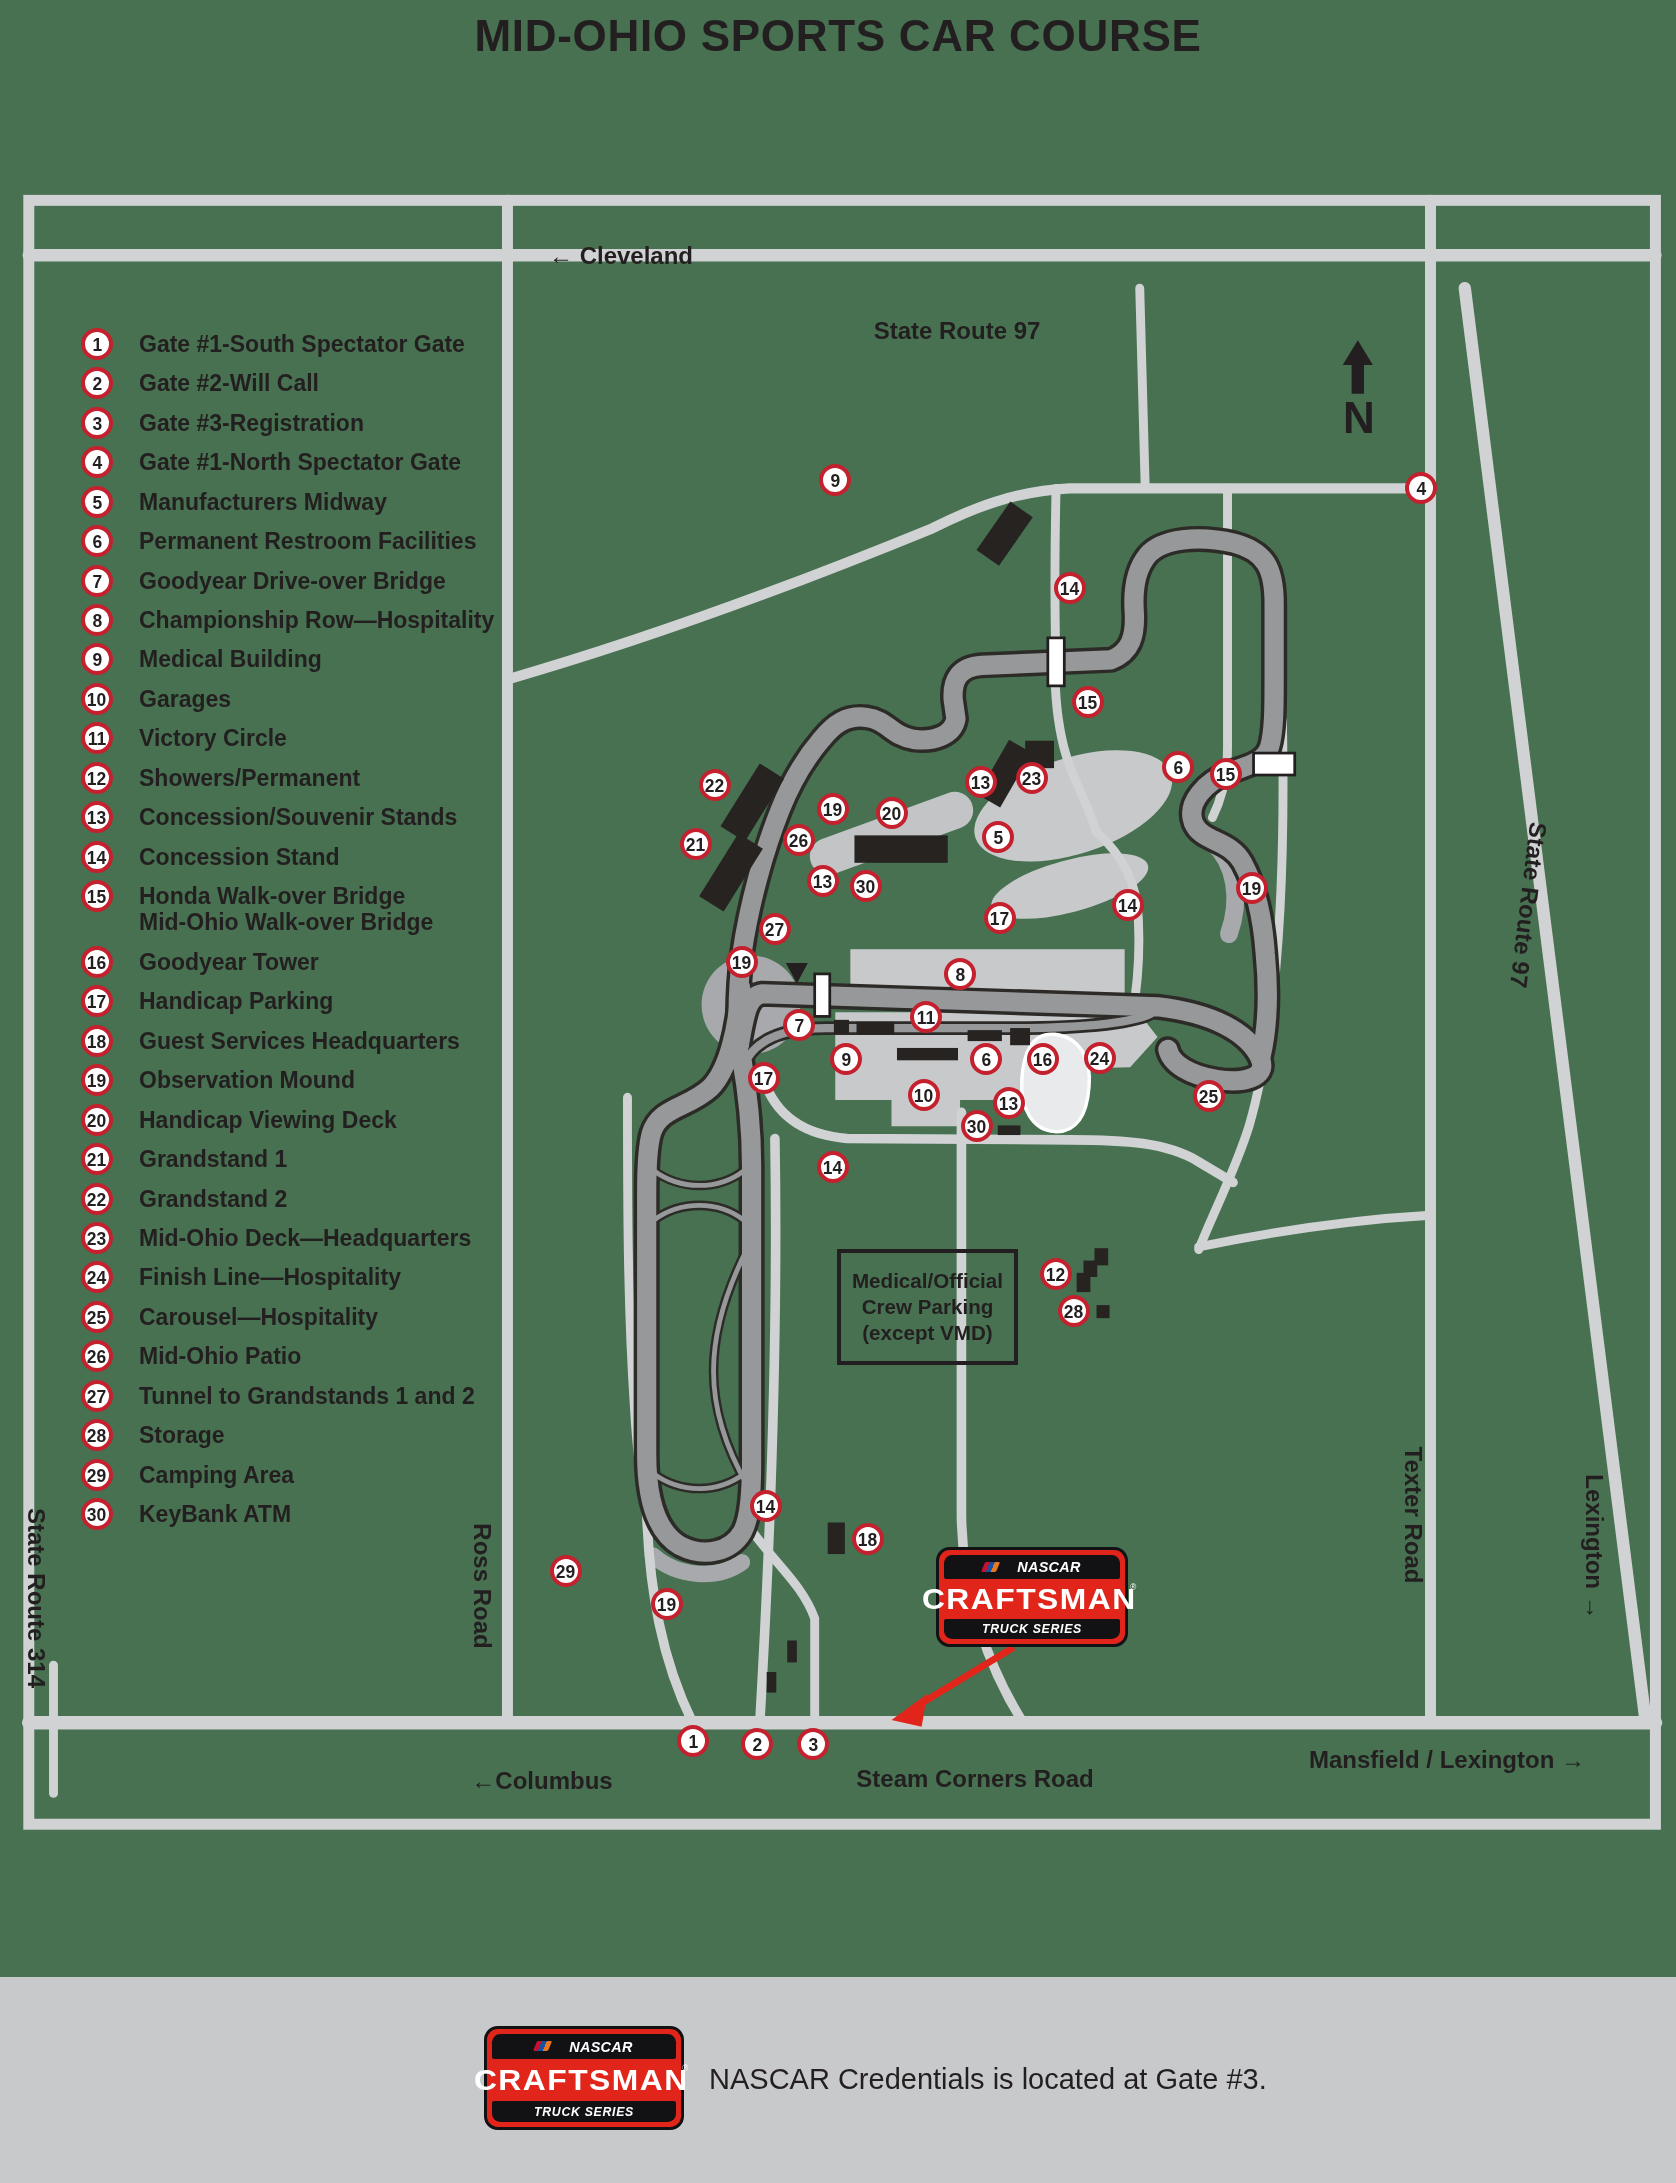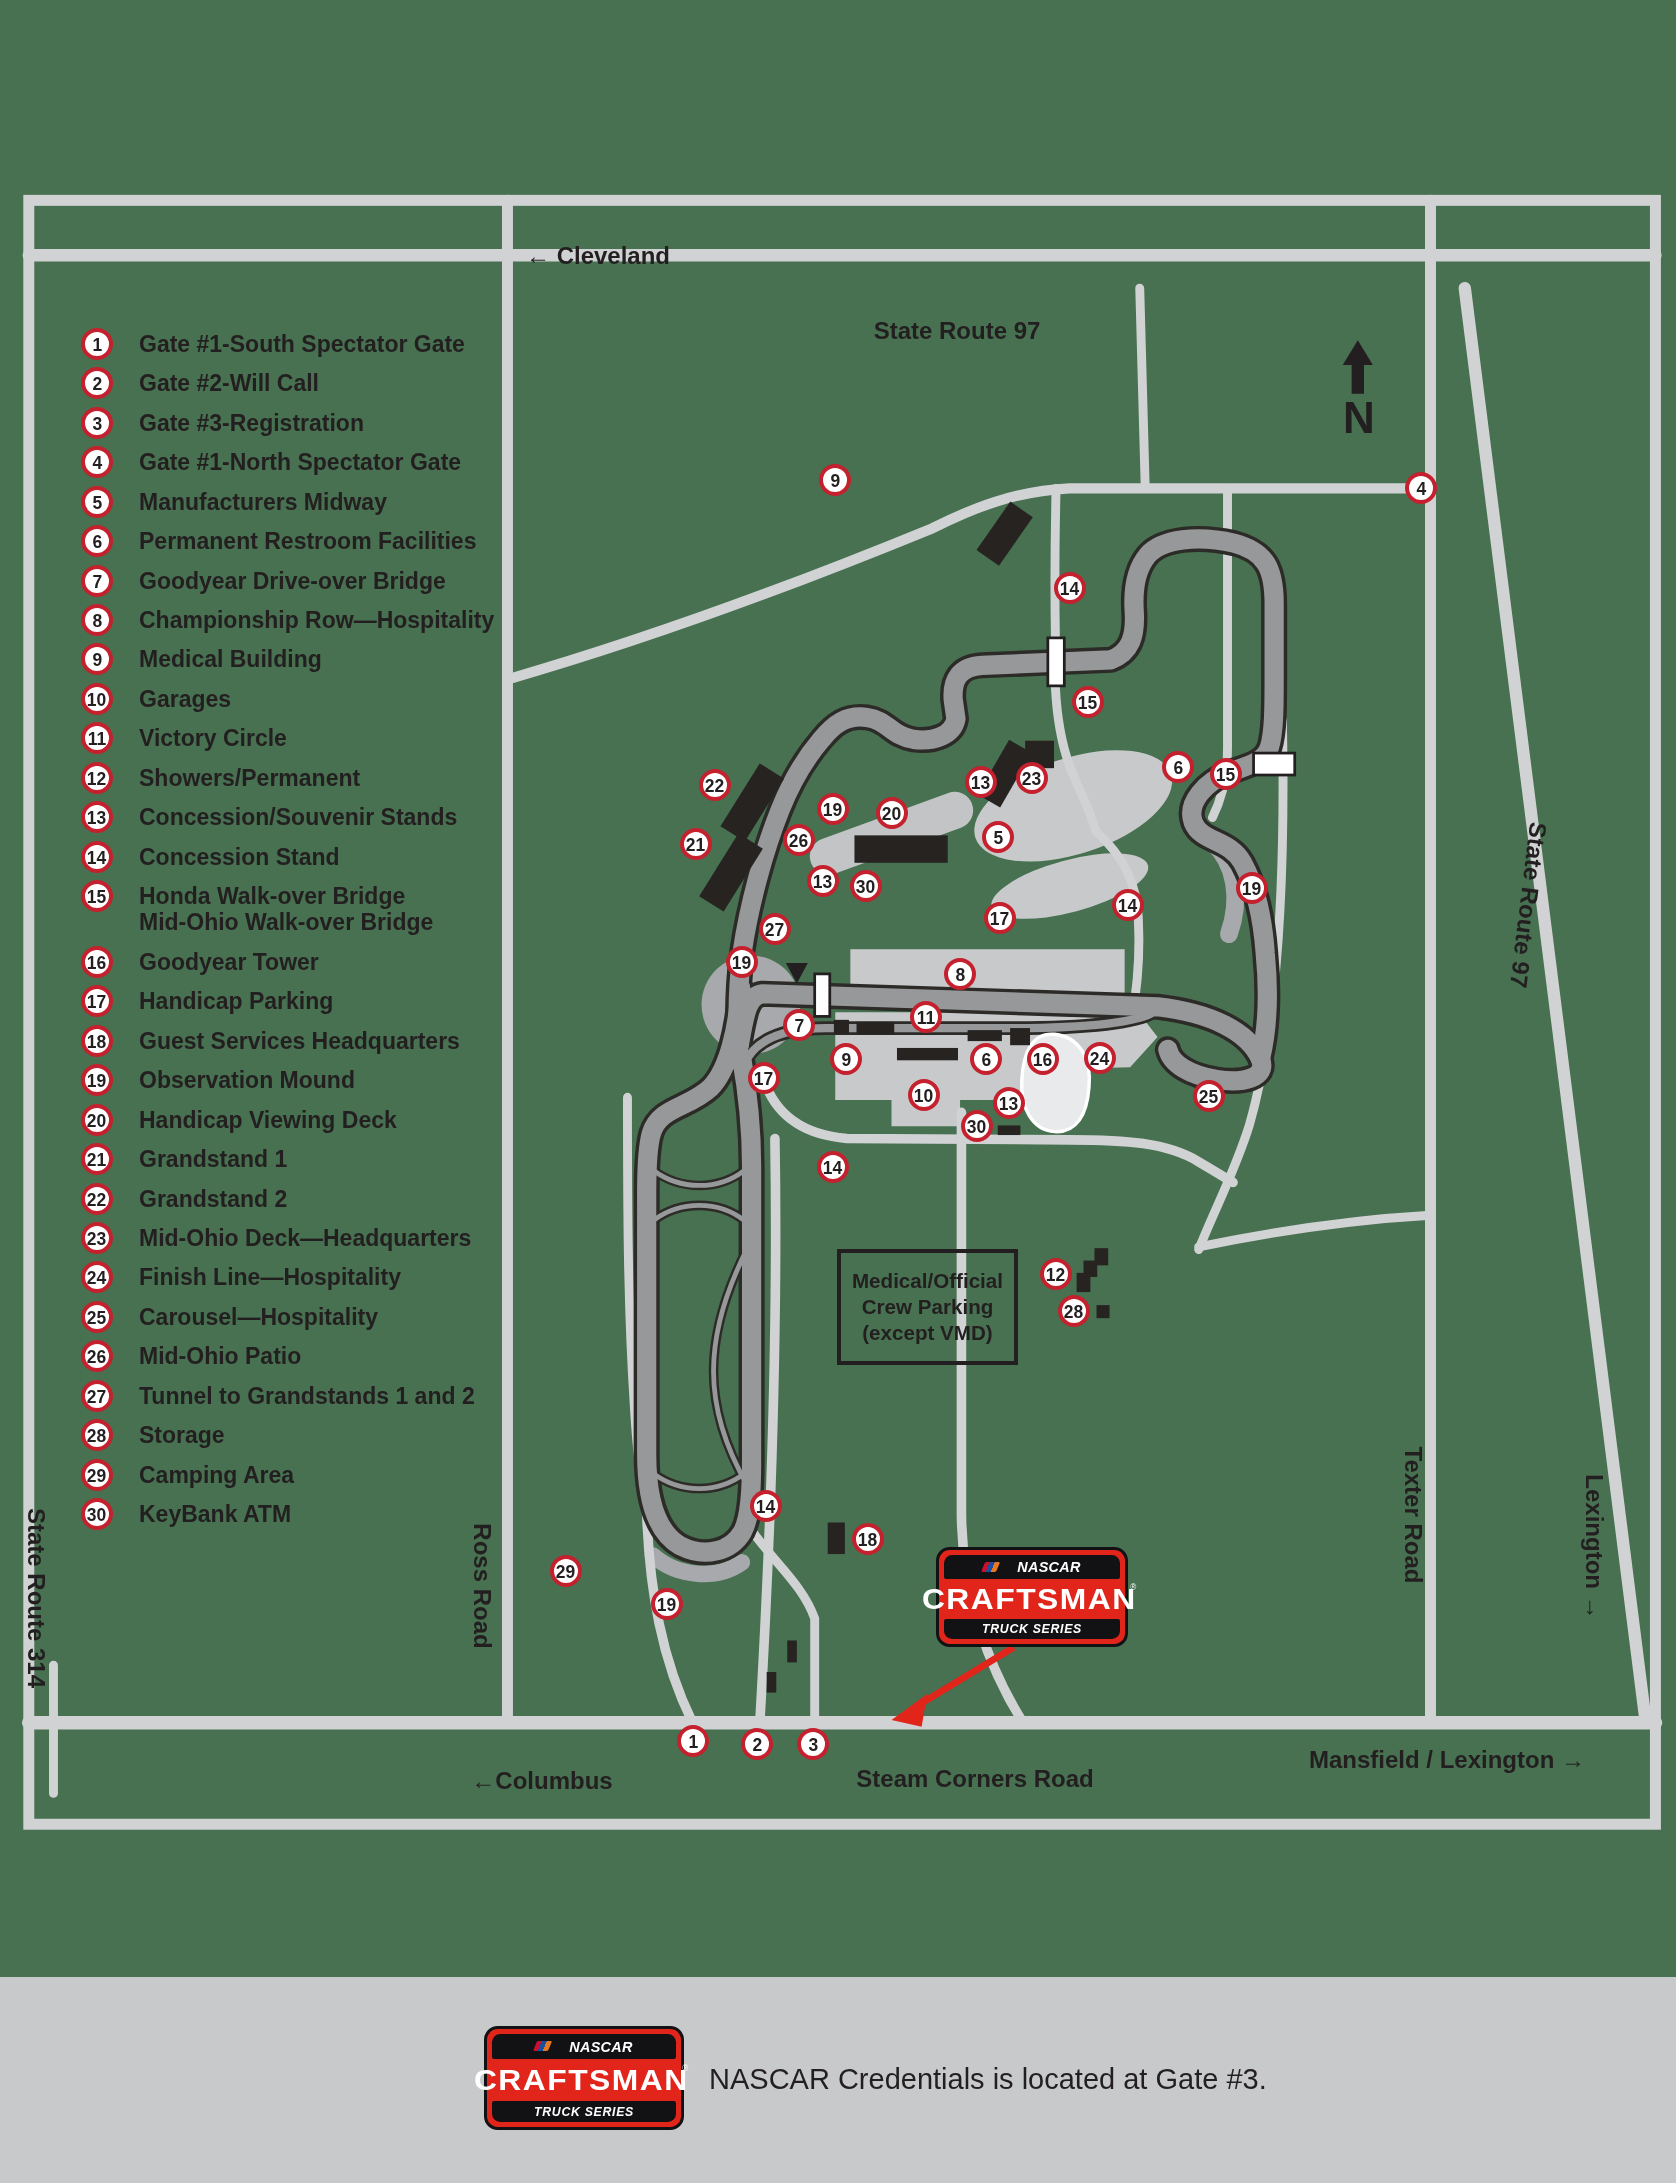--- a/index.html
+++ b/index.html
@@ -151,22 +151,23 @@
       <polygon points="1958,532 2002,532 1980,496"></polygon>
       <rect x="1971" y="532" width="18" height="42"></rect>
     </g>
 
     <g>
       <path d="M1478,2402 L1340,2486" stroke="#E1251B" stroke-width="10" fill="none"></path>
       <polygon points="1300,2508 1352,2470 1344,2518" fill="#E1251B"></polygon>
     </g>
   </svg>
 
-
-  <div class="mlabel" style="left:598px;top:256px;">← Cleveland</div>
+  <div class="title">MID-OHIO SPORTS CAR COURSE</div>
+
+  <div class="mlabel" style="left:621px;top:256px;">← Cleveland</div>
   <div class="mlabel" style="left:957px;top:331px;">State Route 97</div>
   <div class="mlabel rot97" style="left:1528px;top:905px;">State Route 97</div>
   <div class="mlabel rot90" style="left:1413px;top:1515px;">Texter Road</div>
   <div class="mlabel rot90" style="left:1594px;top:1547px;">Lexington →</div>
   <div class="mlabel rot90" style="left:36px;top:1598px;">State Route 314</div>
   <div class="mlabel rot90" style="left:482px;top:1586px;">Ross Road</div>
   <div class="mlabel" style="left:542px;top:1781px;">←Columbus</div>
   <div class="mlabel" style="left:975px;top:1779px;">Steam Corners Road</div>
   <div class="mlabel" style="left:1447px;top:1760px;">Mansfield / Lexington →</div>
   <div class="compass-n" style="left:1359px;top:418px;">N</div>

